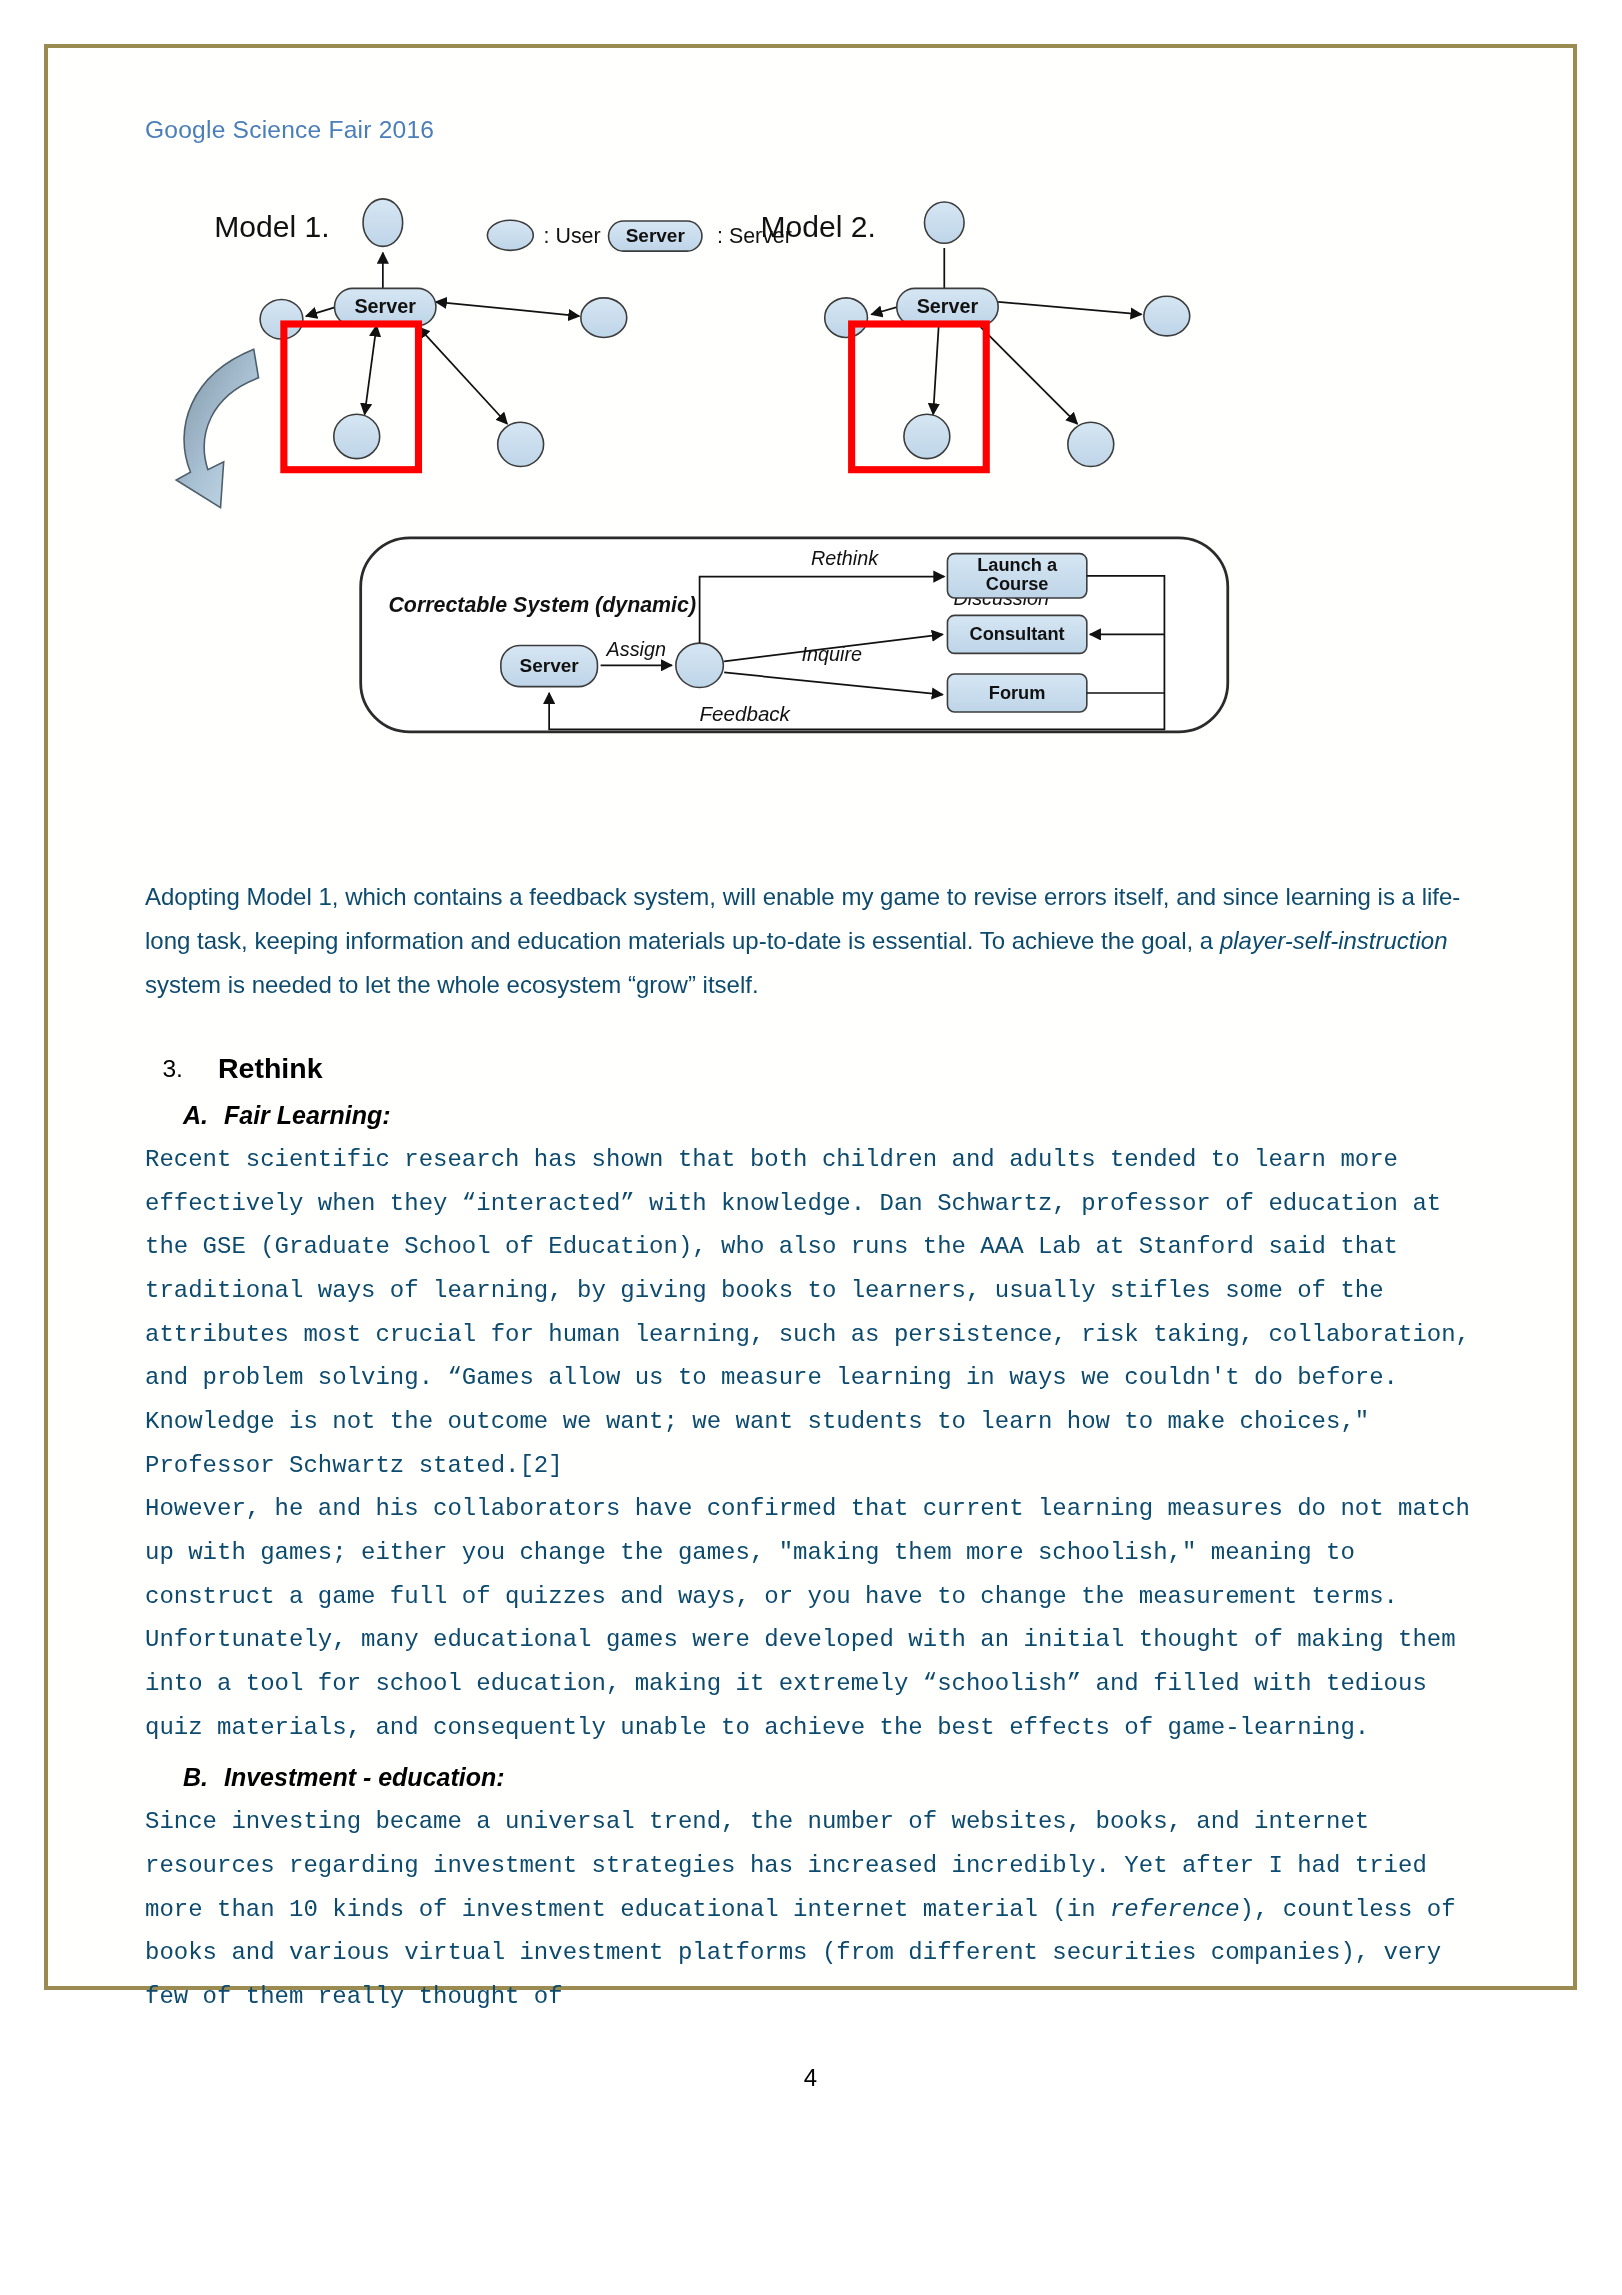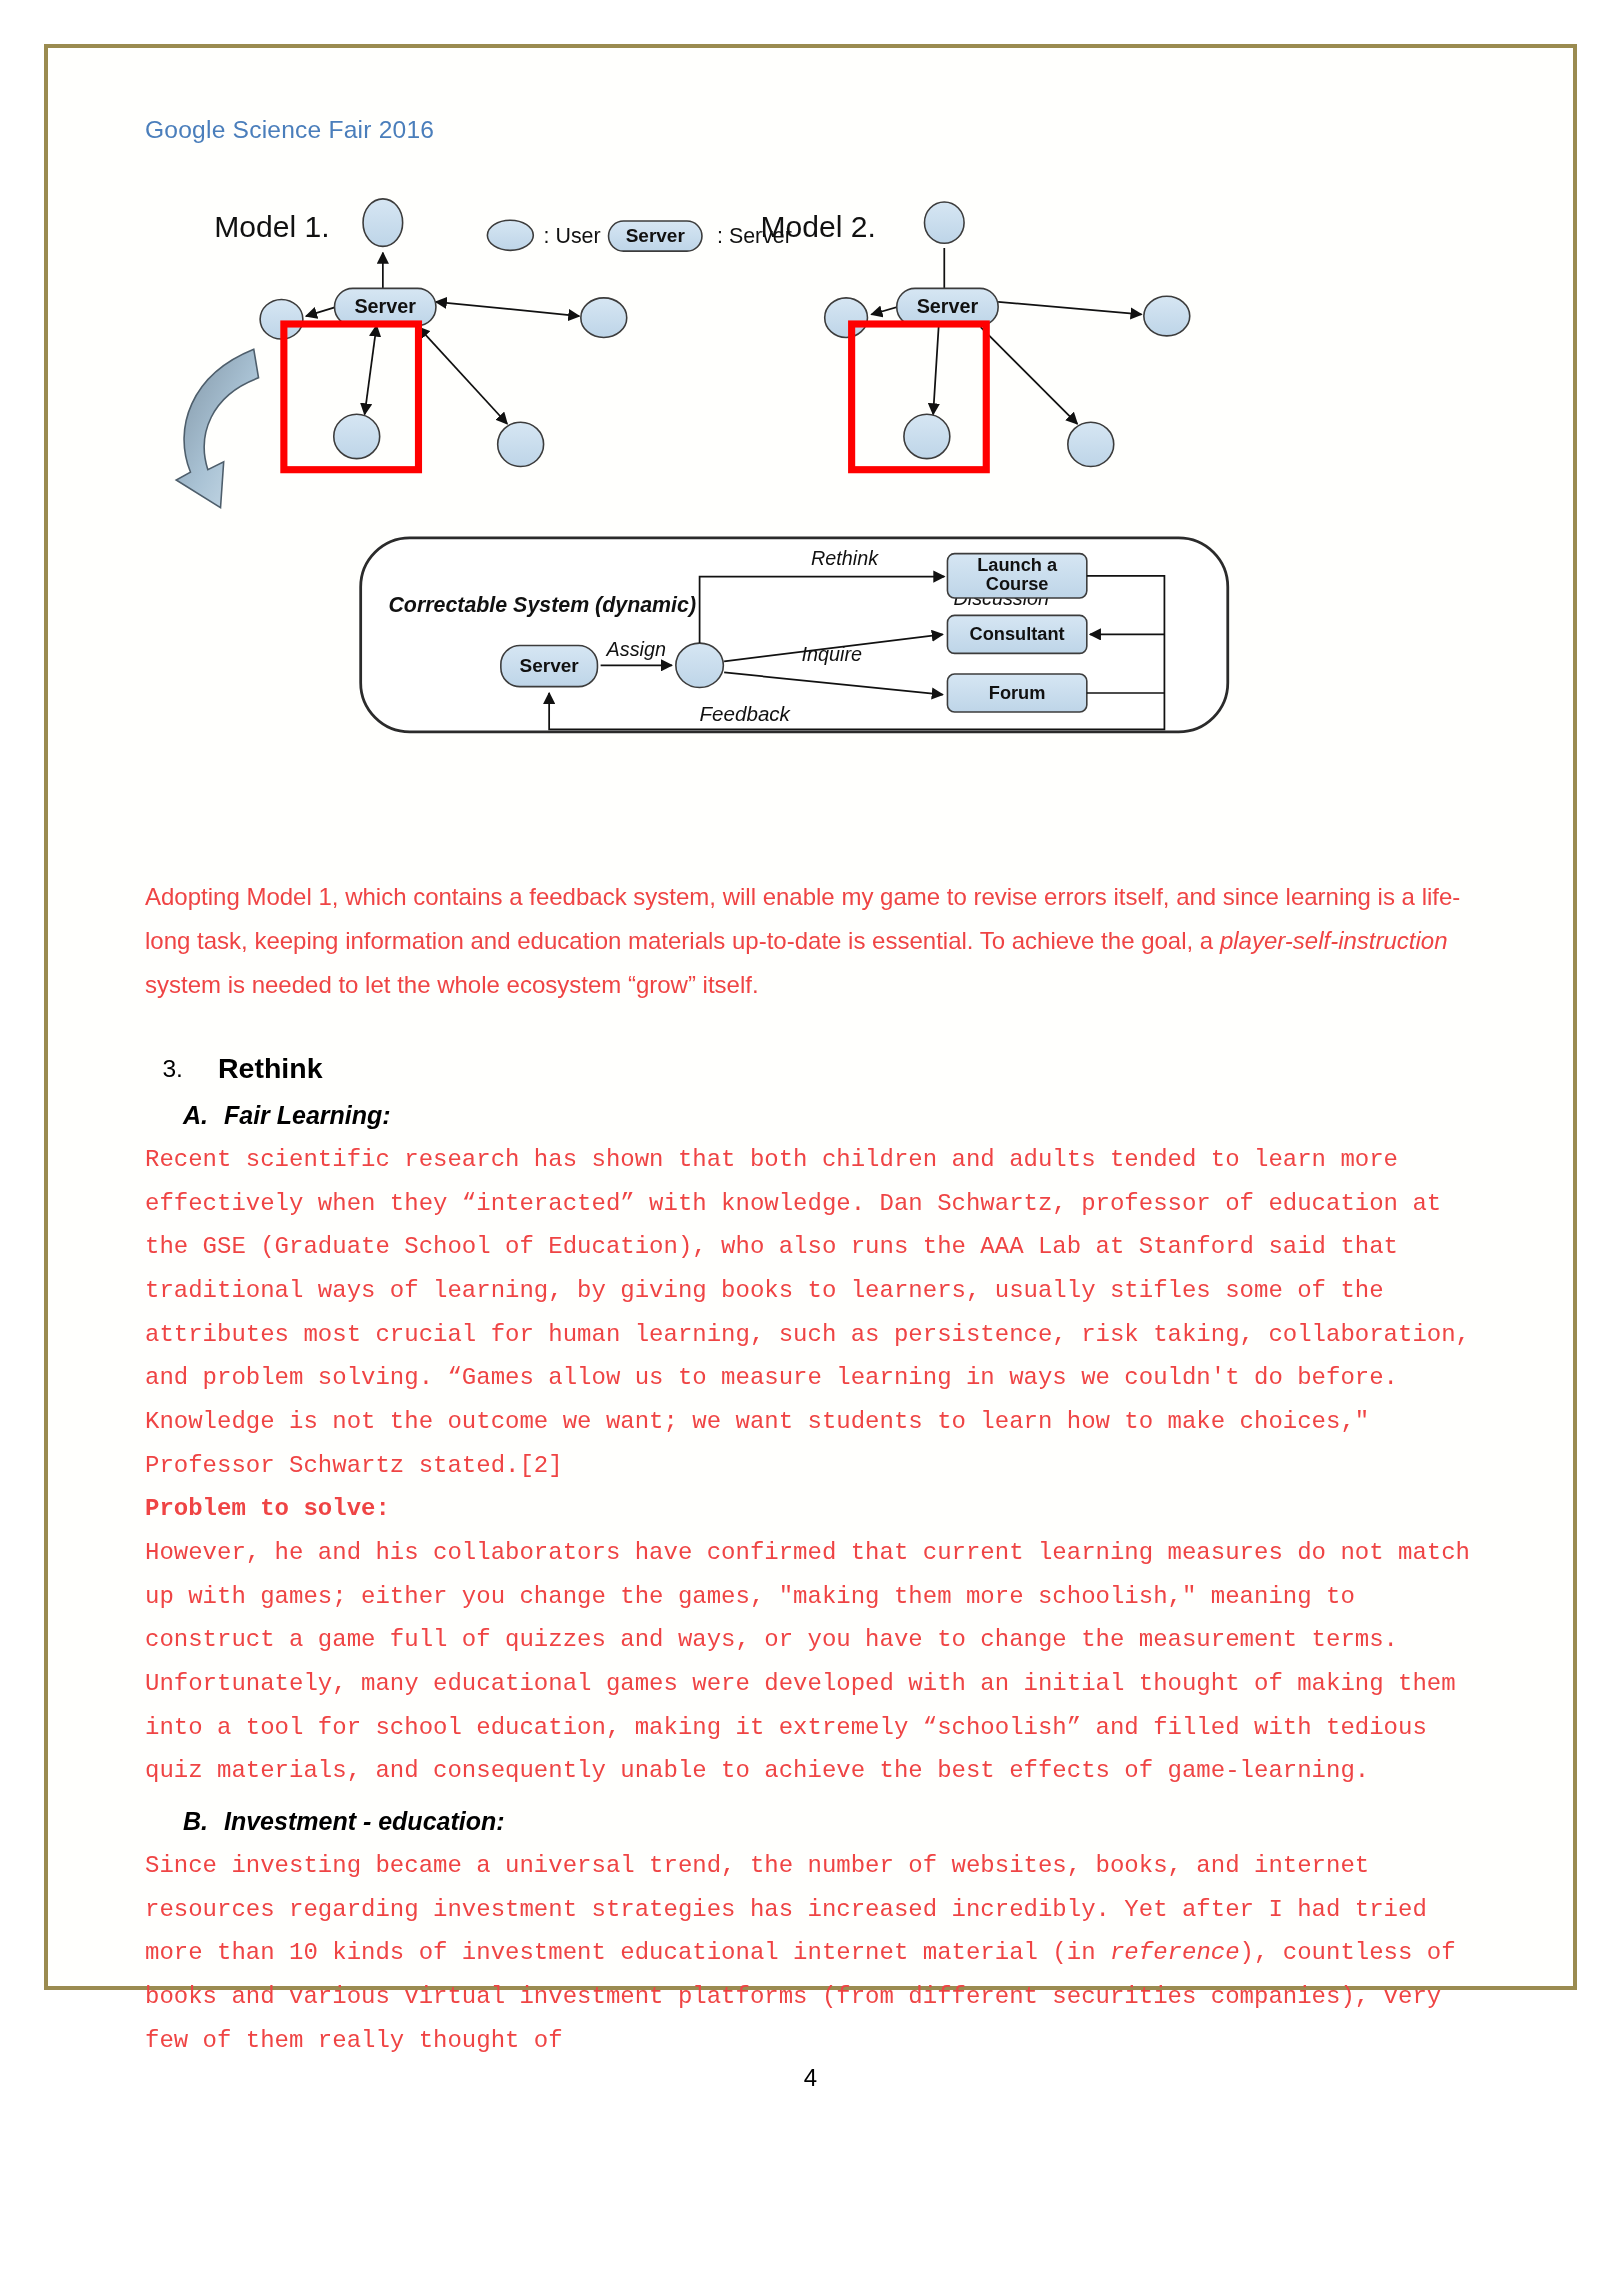--- a/index.html
+++ b/index.html
@@ -44,21 +44,21 @@
   
   .content {
     position: absolute;
     left: 97px; top: 824px;
     width: 1347px;
   }
   p.body {
     margin: 0 0 0 0;
     font-size: 24px;
     line-height: 1.82;
-    color: #ef4444;
+    color: #0c4a6e;
     text-align: left;
   }
   .intro-para {
     margin-left: 38px;
     margin-right: 8px;
     padding-top: 3.2px;
   }
   h2.section {
     font-size: 28.5px;
     font-weight: bold;
@@ -244,21 +244,20 @@
         <span>Rethink</span>
       </h2>
 
       <h3 class="subsection">
         <span class="letter">A.</span>
         <span>Fair Learning:</span>
       </h3>
 
       <p class="body para-indent">Recent scientific research has shown that both children and adults tended to learn more effectively when they “interacted” with knowledge. Dan Schwartz, professor of education at the GSE (Graduate School of Education), who also runs the AAA Lab at Stanford said that traditional ways of learning, by giving books to learners, usually stifles some of the attributes most crucial for human learning, such as persistence, risk taking, collaboration, and problem solving. “Games allow us to measure learning in ways we couldn't do before. Knowledge is not the outcome we want; we want students to learn how to make choices," Professor Schwartz stated.[2]</p>
 
-      <p class="body para-indent bold-lead">Problem to solve:</p>
 
       <p class="body para-indent">However, he and his collaborators have confirmed that current learning measures do not match up with games; either you change the games, "making them more schoolish," meaning to construct a game full of quizzes and ways, or you have to change the measurement terms.</p>
 
       <p class="body para-indent">Unfortunately, many educational games were developed with an initial thought of making them into a tool for school education, making it extremely “schoolish” and filled with tedious quiz materials, and consequently unable to achieve the best effects of game-learning.</p>
 
       <h3 class="subsection">
         <span class="letter">B.</span>
         <span>Investment - education:</span>
       </h3>
 

